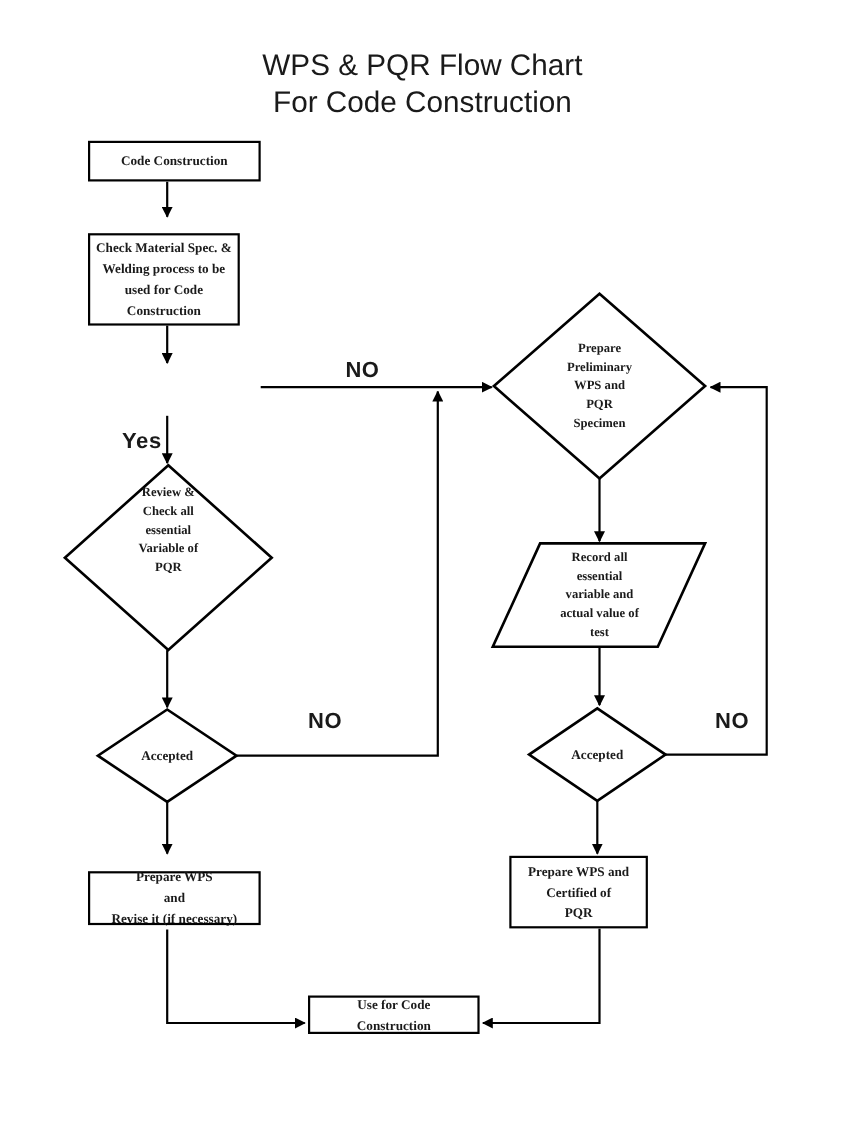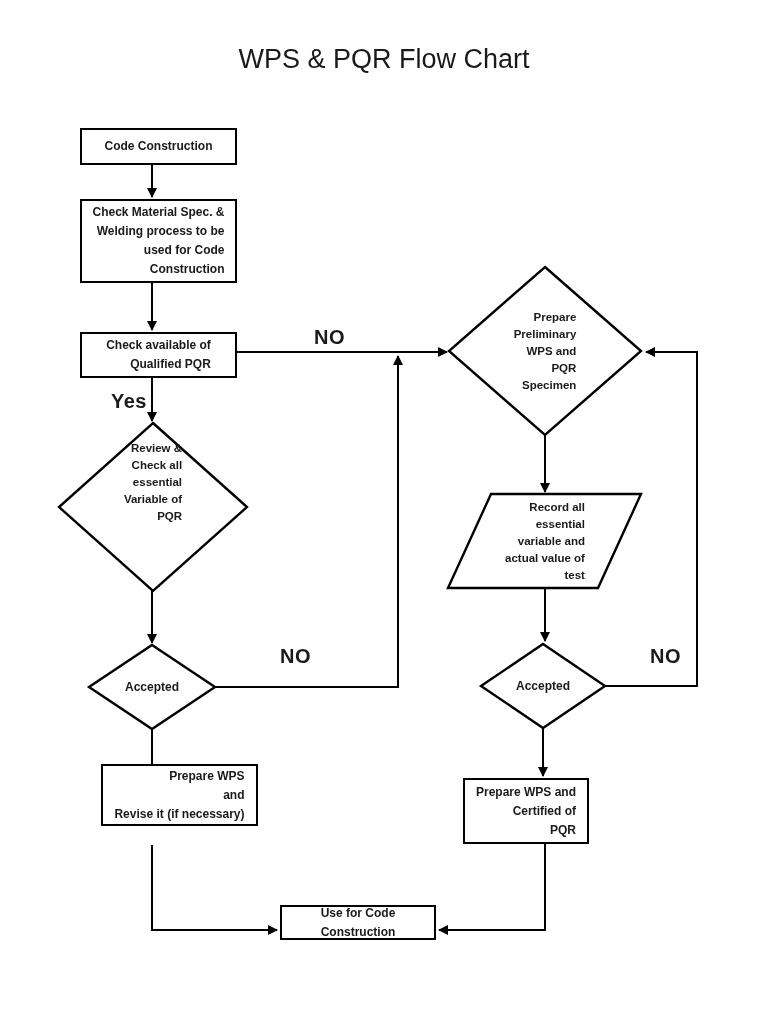--- a/index.html
+++ b/index.html
@@ -42,26 +42,27 @@
     fill: #ffffff;
     stroke: var(--line, #000);
     stroke-width: 2.4;
   }
   #arrowhead path { fill: var(--line, #000); }
   .node {
     position: absolute;
     display: flex;
     align-items: center;
     justify-content: center;
-    text-align: right;
+    text-align: center;
     font-weight: bold;
     font-size: 12px;
     line-height: 19px;
     white-space: pre-line;
     color: var(--text, #1a1a1a);
+    font-family: Liberation Serif, serif;
   }
   .rect {
     border: 2px solid var(--line, #000);
     background: #ffffff;
     box-sizing: border-box;
   }
   .shape-label {
     font-size: 11.5px;
     line-height: 17px;
     background: transparent;
@@ -75,20 +76,21 @@
     white-space: nowrap;
   }
 </style>
 </head>
 <body>
 
 <div class="page">
 
   <div class="title">
     <div>WPS &amp; PQR Flow Chart</div>
+    <div>For Code Construction</div>
   </div>
 
   <svg class="wires" viewBox="0 0 768 1024" xmlns="http://www.w3.org/2000/svg">
     <defs>
       <marker id="arrowhead" viewBox="0 0 10 10" refX="9" refY="5" markerUnits="userSpaceOnUse" markerWidth="10" markerHeight="10" orient="auto-start-reverse">
         <path d="M0 0 L10 5 L0 10 z"></path>
       </marker>
     </defs>
 
     <path class="wire" d="M152 165 L152 197" marker-end="url(#arrowhead)"></path>
@@ -109,33 +111,29 @@
     <polygon class="shape" points="152,645 215,687 152,729 89,687"></polygon>
     <polygon class="shape" points="545,267 641,351 545,435 449,351"></polygon>
     <polygon class="shape" points="543,644 605,686 543,728 481,686"></polygon>
     <polygon class="shape" points="491,494 641,494 598,588 448,588"></polygon>
   </svg>
 
   <div class="node rect" style="left:80px; top:128px; width:157px; height:37px;">
     <span>Code Construction</span>
   </div>
 
-  <div class="node rect" style="left:80px; top:199px; width:157px; height:84px;">
+  <div class="node rect" style="left:80px; top:212px; width:138px; height:84px;">
     <span>Check Material Spec. &amp;
 Welding process to be
 used for Code
 Construction</span>
   </div>
 
-  <div class="node rect" style="left:80px; top:332px; width:157px; height:46px;">
-    <span>Check available of
-Qualified PQR</span>
-  </div>
 
-  <div class="node rect" style="left:80px; top:764px; width:157px; height:62px;margin-left:21px;">
+  <div class="node rect" style="left:80px; top:792px; width:157px; height:49px;">
     <span>Prepare WPS
 and
 Revise it (if necessary)</span>
   </div>
 
   <div class="node rect" style="left:463px; top:778px; width:126px; height:66px;">
     <span>Prepare WPS and
 Certified of
 PQR</span>
   </div>

